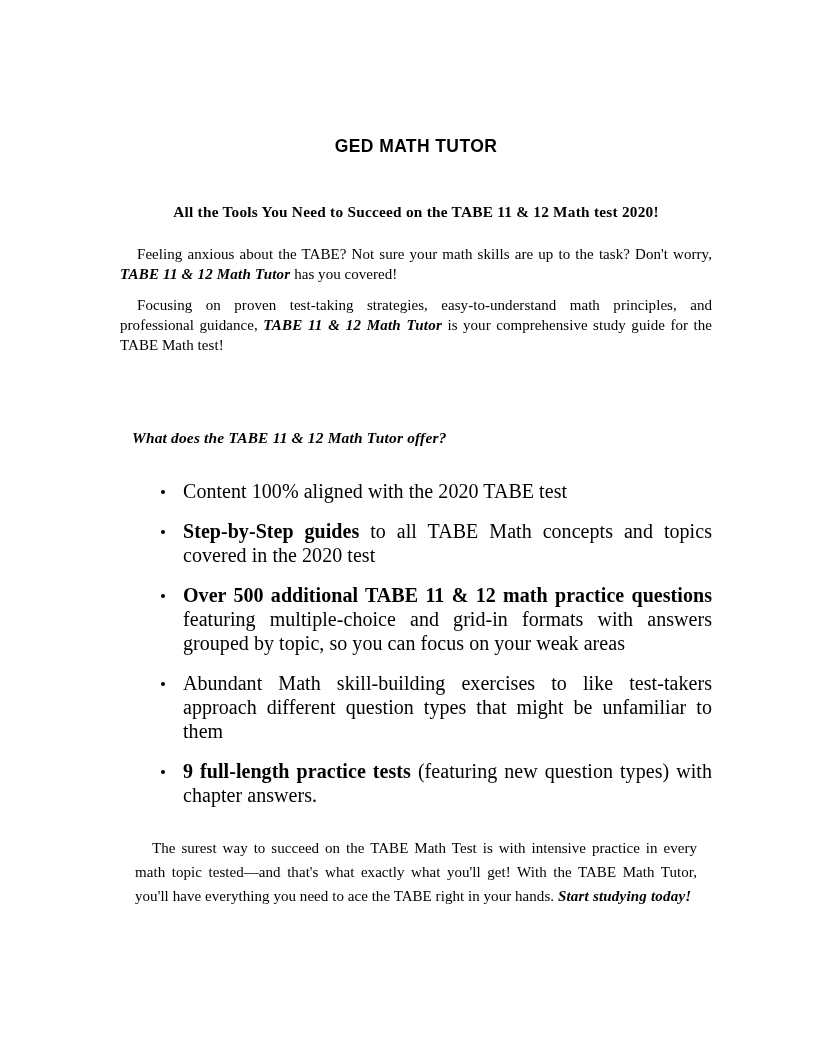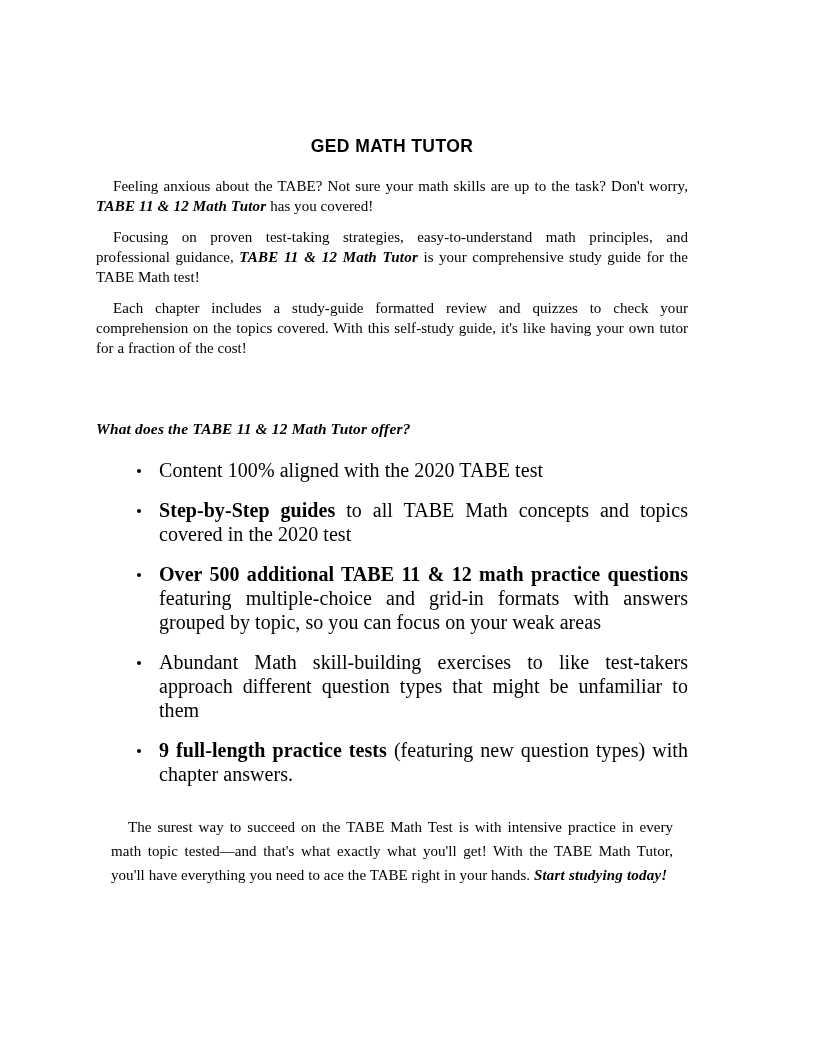--- a/index.html
+++ b/index.html
@@ -12,21 +12,21 @@
     width: 816px;
     height: 1056px;
     background: #ffffff;
     overflow: hidden;
     font-family: "Liberation Serif", "DejaVu Serif", serif;
     color: #000000;
     -webkit-font-smoothing: antialiased;
   }
   .content {
     position: absolute;
-    left: 96px;
+    left: 120px;
     top: 0;
     width: 592px;
   }
 
   
   .doc-title {
     font-family: "Liberation Sans", "DejaVu Sans", sans-serif;
     font-weight: bold;
     font-size: 17.5px;
     letter-spacing: 0.4px;
@@ -70,21 +70,21 @@
     font-weight: bold;
     margin-top: 13px;
   }
 
   
   .section-heading {
     font-size: 15.4px;
     font-weight: bold;
     font-style: italic;
     line-height: 22px;
-    margin: 0;
+    margin: 12px;
     padding-top: 60px;
     text-indent: 0;
     letter-spacing: 0.2px;
   }
 
   
   ul.feature-list {
     list-style: none;
     margin: 0;
     padding: 0;
@@ -136,26 +136,26 @@
   }
 </style>
 </head>
 <body>
 
 <div class="page">
   <div class="content">
 
     <h1 class="doc-title">GED MATH TUTOR</h1>
 
+    <h2 class="doc-subtitle">All the Tools You Need to Succeed on the TABE 11 &amp; 12 Math test 2020!</h2>
 
     <p class="body gap-first"><span>Feeling anxious about the TABE? Not sure your math skills are up to the task? Don't worry, </span><span class="bi">TABE 11 &amp; 12 Math Tutor</span><span> has you covered!</span></p>
 
     <p class="body gap"><span>Focusing on proven test-taking strategies, easy-to-understand math principles, and professional guidance, </span><span class="bi">TABE 11 &amp; 12 Math Tutor</span><span> is your comprehensive study guide for the TABE Math test!</span></p>
 
-    <p class="body gap">Each chapter includes a study-guide formatted review and quizzes to check your comprehension on the topics covered. With this self-study guide, it's like having your own tutor for a fraction of the cost!</p>
 
     <p class="section-heading">What does the TABE 11 &amp; 12 Math Tutor offer?</p>
 
     <ul class="feature-list">
       <li>
         <span class="bullet-marker"></span><span class="b"></span><span>Content 100% aligned with the 2020 TABE test</span>
       </li>
       <li>
         <span class="bullet-marker"></span><span class="b">Step-by-Step guides</span><span> to all TABE Math concepts and topics covered in the 2020 test</span>
       </li>

